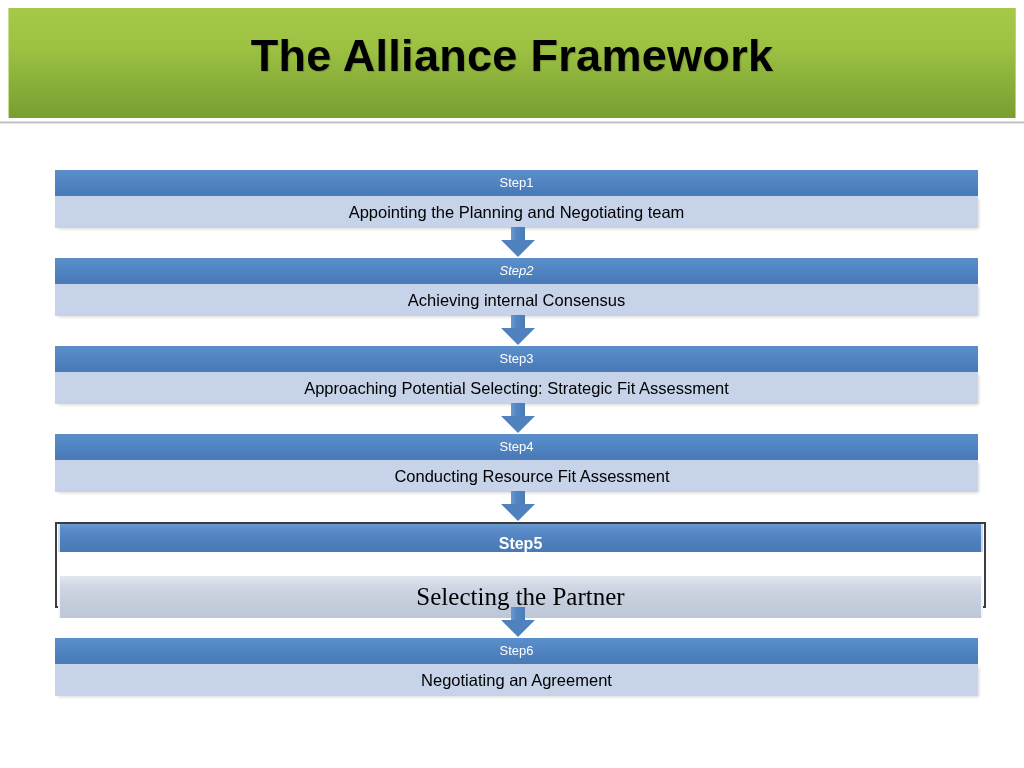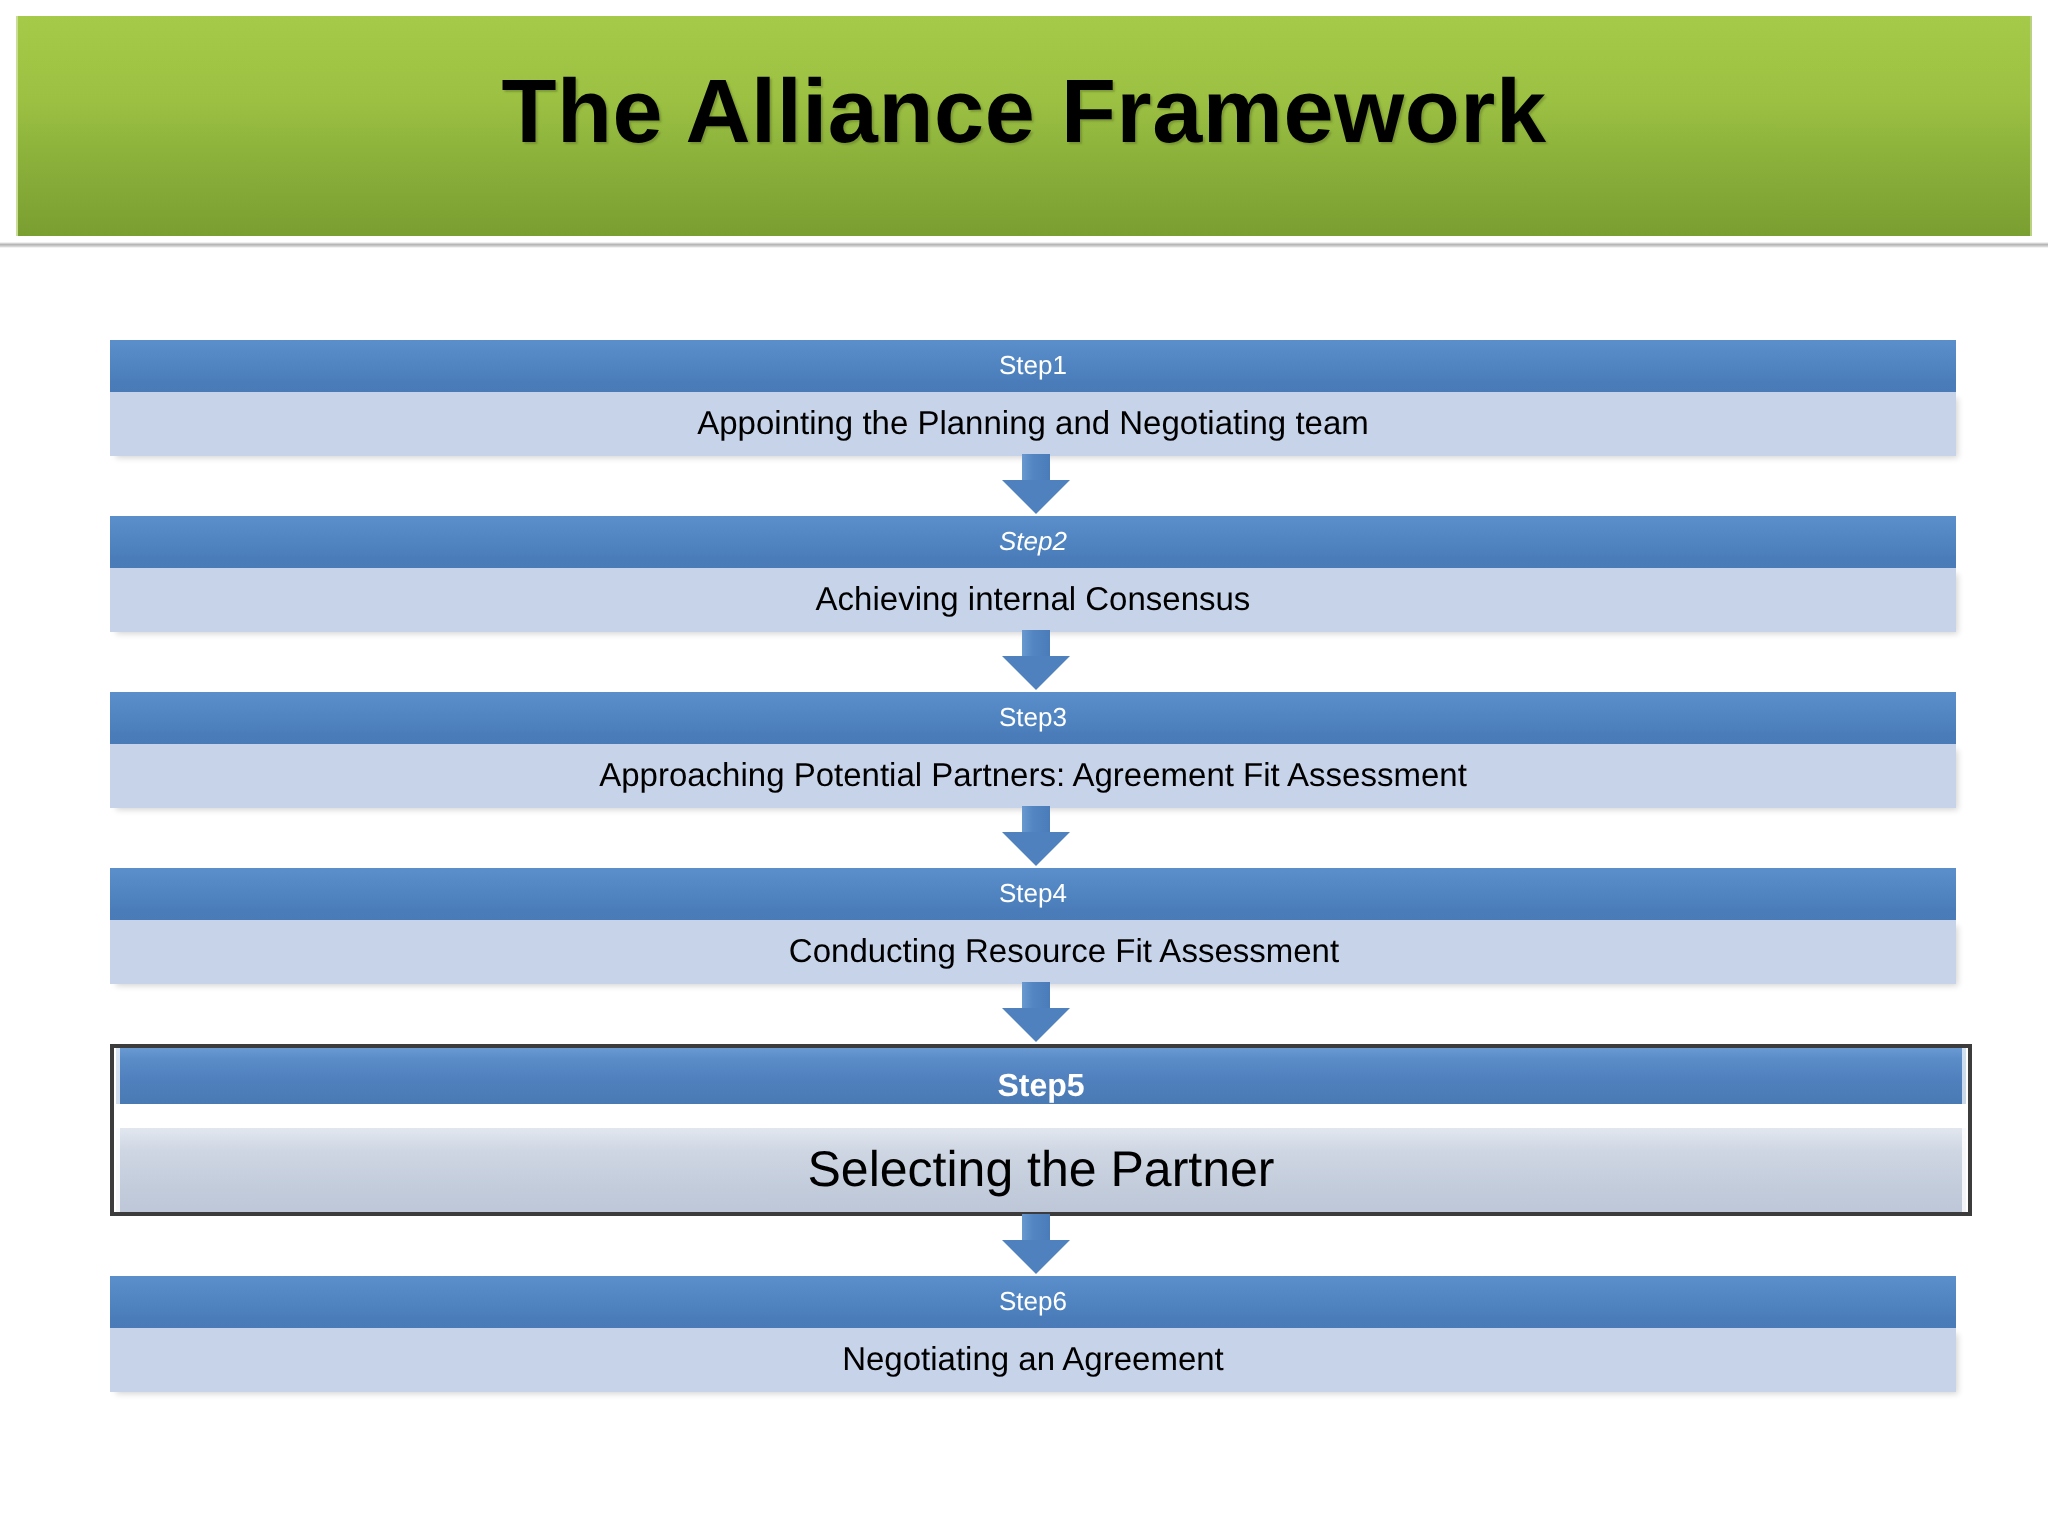--- a/index.html
+++ b/index.html
@@ -169,38 +169,38 @@
     <div class="step-block" style="position: absolute; left: 0px; top: 88px;">
       <div class="bar-head" style="top: 0px; font-style: italic;">Step2</div>
       <div class="bar-body" style="top: 26px;">Achieving internal Consensus</div>
     </div>
     <div class="arrow-connector" style="top: 145px;">
       <div class="shaft"></div>
       <div class="head"></div>
     </div>
     <div class="step-block" style="position: absolute; left: 0px; top: 176px;">
       <div class="bar-head" style="top: 0px;">Step3</div>
-      <div class="bar-body" style="top: 26px;">Approaching Potential Partners: Agreement Fit Assessment</div>
+      <div class="bar-body" style="top: 26px;">Approaching Potential Selecting: Strategic Fit Assessment</div>
     </div>
     <div class="arrow-connector" style="top: 233px;">
       <div class="shaft"></div>
       <div class="head"></div>
     </div>
     <div class="step-block" style="position: absolute; left: 0px; top: 264px;">
       <div class="bar-head" style="top: 0px;">Step4</div>
       <div class="bar-body" style="top: 26px; padding-left: 31px;">Conducting Resource Fit Assessment</div>
     </div>
     <div class="arrow-connector" style="top: 321px;">
       <div class="shaft"></div>
       <div class="head"></div>
     </div>
     <div class="step-block highlighted" style="position: absolute; left: 0px; top: 352px;">
       <div class="hl-frame"></div>
       <div class="bar-head" style="top: 2px;">Step5</div>
-      <div class="bar-body" style="top: 42px;">Selecting the Partner</div>
+      <div class="bar-body" style="top: 54px; font-family: Liberation Serif, serif;">Selecting the Partner</div>
     </div>
     <div class="arrow-connector" style="top: 437px;">
       <div class="shaft"></div>
       <div class="head"></div>
     </div>
     <div class="step-block" style="position: absolute; left: 0px; top: 468px;">
       <div class="bar-head" style="top: 0px;">Step6</div>
       <div class="bar-body" style="top: 26px;">Negotiating an Agreement</div>
     </div>
   </div>

